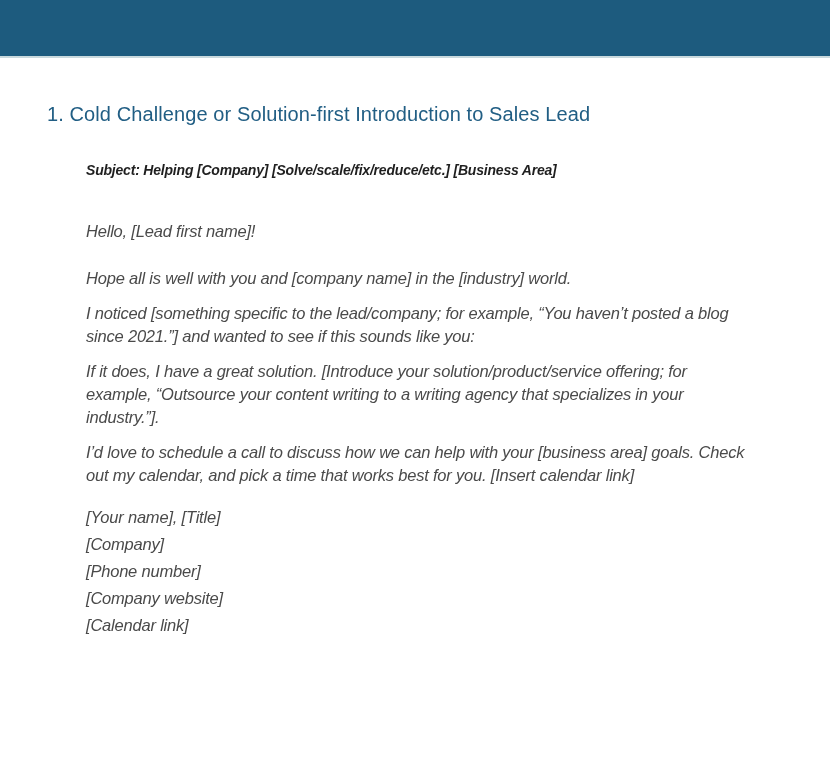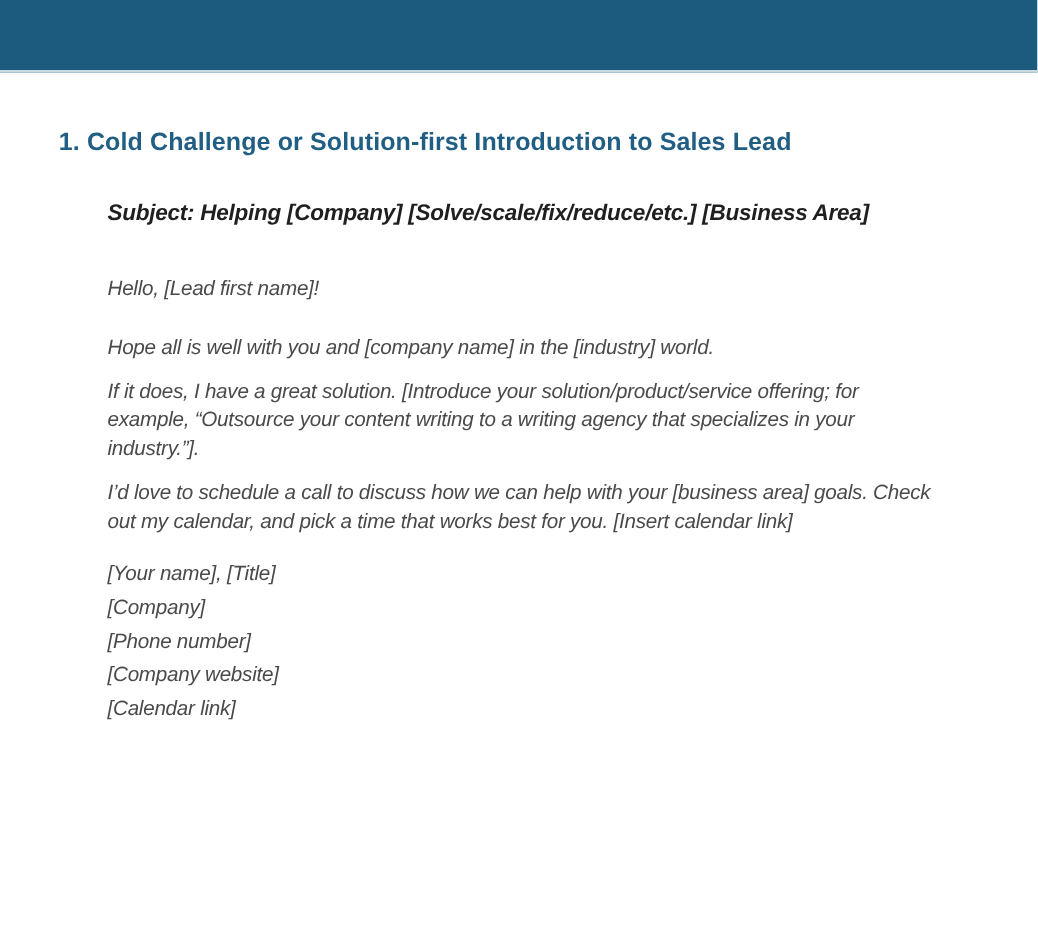--- a/index.html
+++ b/index.html
@@ -15,39 +15,39 @@
     width: 830px;
     height: 58px;
     background: #1d5b7e;
     border-bottom: 2px solid #c9d9dd;
   }
   .content {
     padding: 45px 40px 0 47px;
   }
   .section-heading {
     font-size: 20px;
-    font-weight: bold;
+    font-weight: normal;
     color: #215e84;
     letter-spacing: 0.1px;
     font-family: "Liberation Sans", sans-serif;
   }
   .email {
     margin: 33px 0 0 39px;
     width: 668px;
     font-style: italic;
     font-size: 16.5px;
     letter-spacing: -0.2px;
     color: #4a4a4a;
     line-height: 23px;
   }
   .email-subject {
     font-weight: bold;
     color: #1f1f1f;
     margin-bottom: 38px;
-    font-size: 18px;
+    font-size: 14px;
     margin-top: 12px;
   }
   .email-greeting {
     margin-bottom: 24px;
   }
   .email-paragraph {
     margin-bottom: 12px;
   }
   .email-signature {
     margin-top: 17px;
@@ -64,20 +64,21 @@
 <div class="content">
   <h1 class="section-heading">1. Cold Challenge or Solution-first Introduction to Sales Lead</h1>
 
   <div class="email">
     <p class="email-subject">Subject: Helping [Company] [Solve/scale/fix/reduce/etc.] [Business Area]</p>
 
     <p class="email-greeting">Hello, [Lead first name]!</p>
 
     <p class="email-paragraph">Hope all is well with you and [company name] in the [industry] world.</p>
 
+    <p class="email-paragraph">I noticed [something specific to the lead/company; for example, “You haven’t posted a blog since 2021.”] and wanted to see if this sounds like you:</p>
 
 
     <p class="email-paragraph">If it does, I have a great solution. [Introduce your solution/product/service offering; for example, “Outsource your content writing to a writing agency that specializes in your industry.”].</p>
 
     <p class="email-paragraph">I’d love to schedule a call to discuss how we can help with your [business area] goals. Check out my calendar, and pick a time that works best for you. [Insert calendar link]</p>
 
 
     <div class="email-signature">
       <p class="signature-line">[Your name], [Title]</p>
       <p class="signature-line">[Company]</p>

